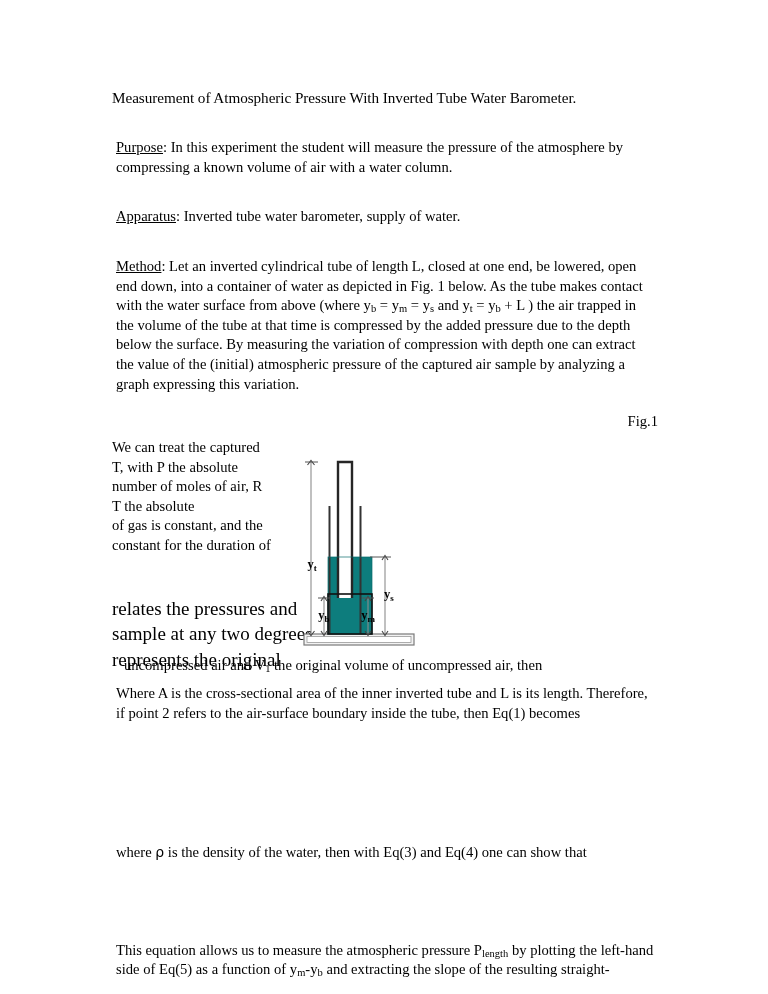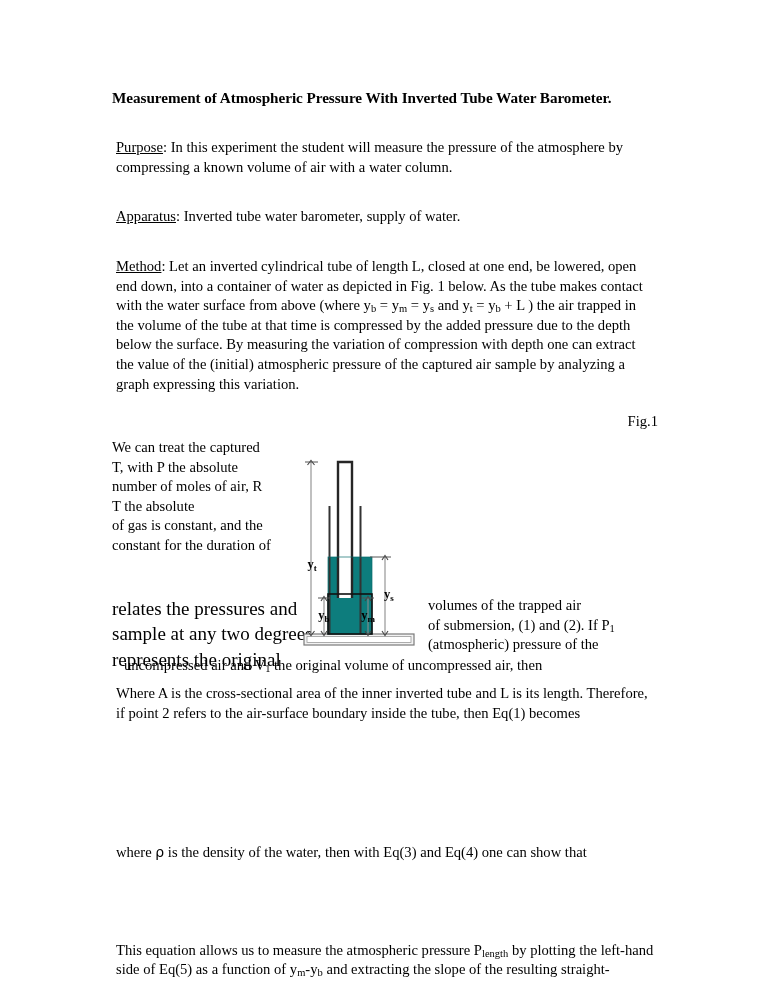--- a/index.html
+++ b/index.html
@@ -21,21 +21,21 @@
     background: #ffffff;
   }
   .content {
     position: absolute;
     left: 112px;
     top: 88px;
     width: 546px;
   }
   h1.doc-title {
     font-size: 15.2px;
-    font-weight: bold;
+    font-weight: normal;
     line-height: 1.32;
     margin: 0;
     letter-spacing: -0.05px;
   }
   p.para {
     font-size: 14.6px;
     line-height: 1.345;
     margin: 4px;
   }
   .gap-lg { height: 26px; }
@@ -145,25 +145,20 @@
 number of moles of air, R
 T the absolute
 of gas is constant, and the
 constant for the duration of</div>
 
 
         <div class="col-left-2" style="white-space:pre-line;">relates the pressures and
 sample  at any two degrees
 represents the original</div>
 
-        <div class="col-right-2">
-          <div>volumes of the trapped air</div>
-          <div><span>of submersion, (1) and (2).  If P</span><sub>1</sub></div>
-          <div>(atmospheric) pressure of the</div>
-        </div>
 
         <div class="fullline"><span>uncompressed air and V</span><sub>1</sub><span> the original volume of uncompressed air, then</span></div>
 
         <div class="figure-holder">
           <svg width="118" height="212" viewBox="0 0 118 212" xmlns="http://www.w3.org/2000/svg">
 
             <rect x="4" y="188" width="110" height="11" fill="#f2f2f2" stroke="#7a7a7a" stroke-width="1.2"></rect>
             <rect x="7" y="190.5" width="104" height="6" fill="#ffffff" stroke="#9a9a9a" stroke-width="0.8"></rect>
 
             <rect x="28" y="148" width="44" height="40" fill="#0d7d7d"></rect>

